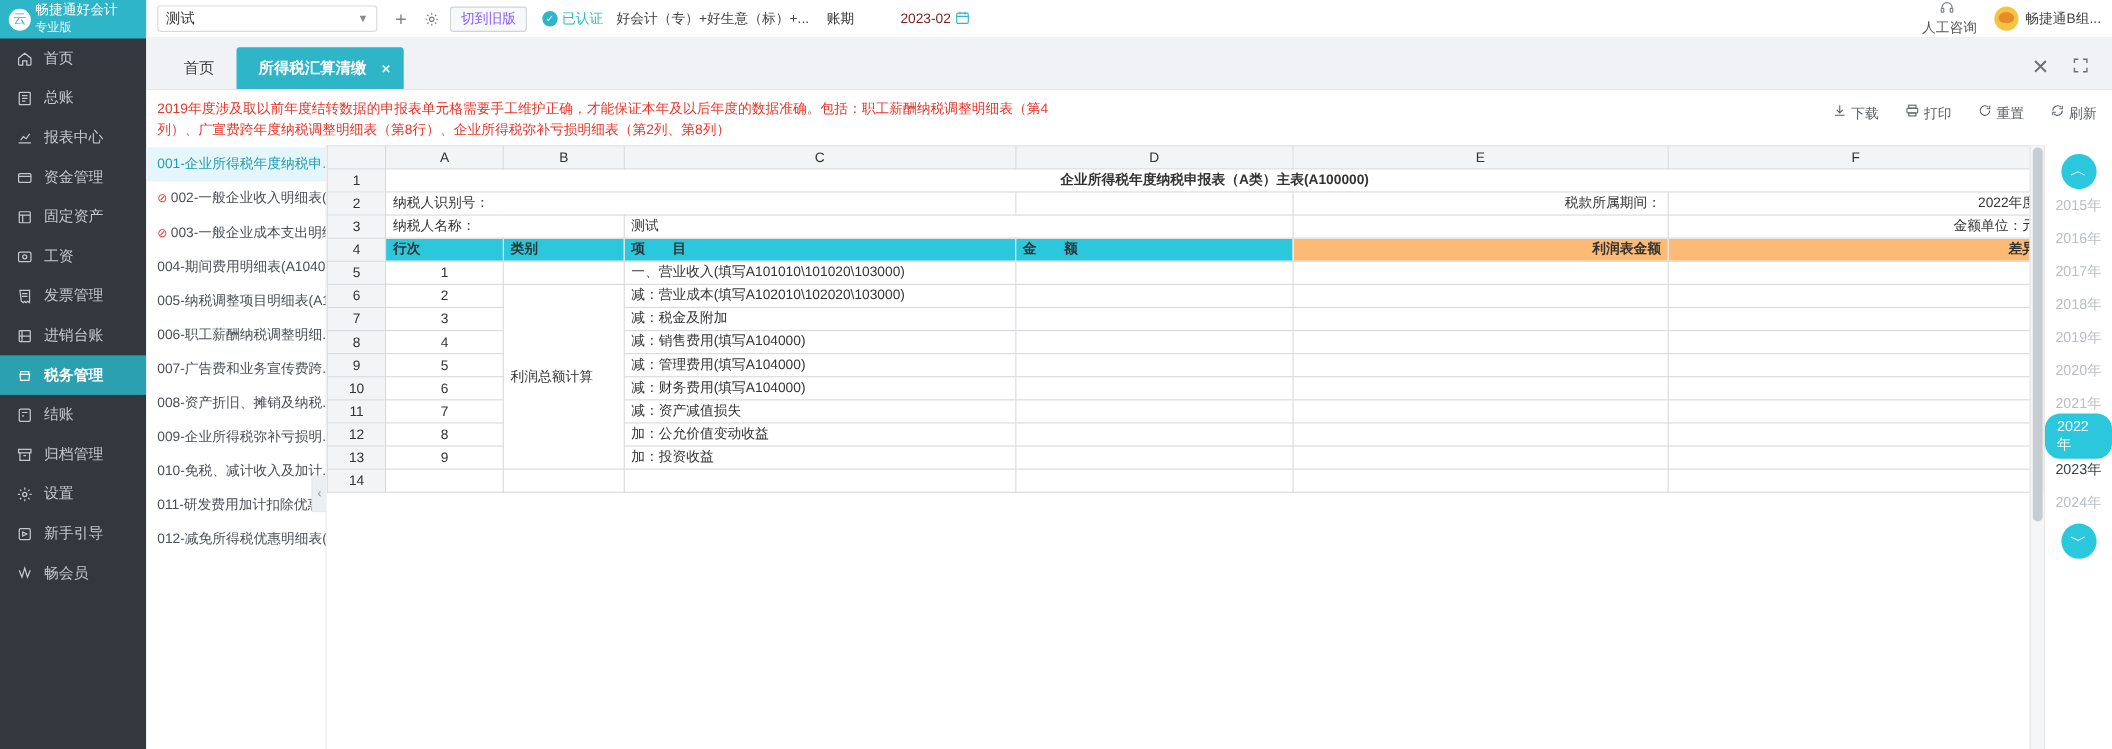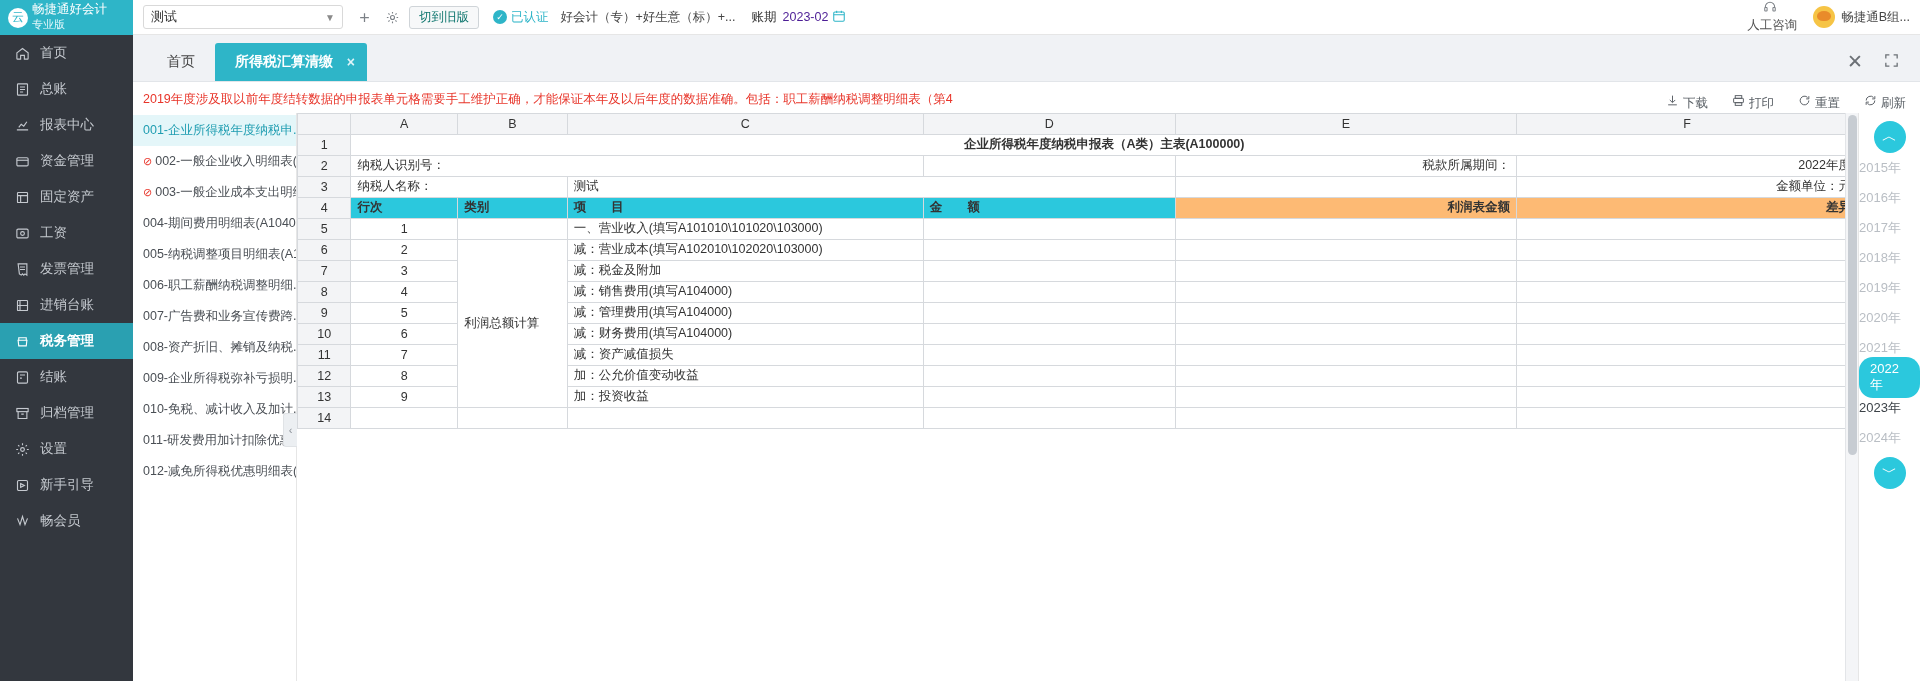--- a/index.html
+++ b/index.html
@@ -66,30 +66,30 @@
     padding: 0 7px; margin-right: 10px; color: #333; background: #fff;
   }
   .acct-select .caret { color: #8a8a8a; font-size: 10px; }
   .icon-btn {
     width: 22px; height: 22px; display: flex; align-items: center; justify-content: center;
     color: #7c8187; margin-right: 6px; cursor: pointer;
   }
   .btn-outline {
     border: 1px solid #cfd4d8; border-radius: 3px; height: 23px;
     padding: 0 9px; display: flex; align-items: center; font-size: 12.5px;
-    color: #0f766e; background: #f7f8f9; cursor: pointer; margin-right: 14px;
+    color: #8b5cf6; background: #f7f8f9; cursor: pointer; margin-right: 14px;
   }
   .verified { display: flex; align-items: center; color: #2eb5c8; margin-right: 12px; font-size: 12.5px; }
   .verified .vmark {
     width: 14px; height: 14px; border-radius: 50%; background: #2eb5c8; color: #fff;
     font-size: 9px; display: flex; align-items: center; justify-content: center; margin-right: 4px;
   }
   .tagline { color: #444; font-size: 12.5px; margin-right: 16px; }
   .period-label { color: #333; font-size: 12.5px; margin-right: 6px; }
-  .period-value { color: #4c1d95; font-size: 12.5px; margin-right: 4px; }
+  .period-value { color: #7f1d1d; font-size: 12.5px; margin-right: 4px; margin-left: 36px; }
   .cal-icon { color: #2eb5c8; }
   .topbar-right { margin-left: auto; display: flex; align-items: center; gap: 16px; }
   .support { display: flex; align-items: center; color: #555; font-size: 12.5px; cursor: pointer; flex-direction: column; }
   .support .ic { margin-right: 5px; color: #7c8187; }
   .userbox { display: flex; align-items: center; font-size: 12.5px; color: #444; cursor: pointer; }
   .avatar {
     width: 22px; height: 22px; border-radius: 50%; background: #f6c445;
     margin-right: 6px; position: relative; overflow: hidden; flex: 0 0 22px;
   }
   .avatar:before {
@@ -190,21 +190,21 @@
   
   .yearrail {
     width: 62px; flex: 0 0 62px; background: #fff; border-left: 1px solid #e6e6e6;
     display: flex; flex-direction: column; align-items: center; padding-top: 8px; position: relative;
   }
   .yr-btn {
     width: 32px; height: 32px; border-radius: 50%; background: #2bc8dd; color: #fff;
     display: flex; align-items: center; justify-content: center; font-size: 15px; cursor: pointer;
   }
   .yr {
-    height: 30px; width: 100%; display: flex; align-items: center; justify-content: flex-start;
+    height: 30px; width: 100%; display: flex; align-items: center; justify-content: center;
     font-size: 13px; color: #7e858c; cursor: pointer;
   }
   .yr.dim { color: #b9bec4; }
   .yr.active { }
   .yr.active span {
     background: #2bc8dd; color: #fff; border-radius: 14px; padding: 4px 11px; font-size: 13px;
   }
   .yr.strong { color: #3c4248; }
   .yr-btn.bottom { margin-top: 4px; }
 </style>
@@ -410,20 +410,21 @@
         <span>
           <svg width="17" height="17" viewBox="0 0 24 24" fill="none" stroke="#6b7075" stroke-width="1.8">
               <path d="M4 9V4h5M20 9V4h-5M4 15v5h5M20 15v5h-5"></path>
             </svg>
         </span>
       </div>
     </div>
 
     <div class="notice">
       <div class="line">2019年度涉及取以前年度结转数据的申报表单元格需要手工维护正确，才能保证本年及以后年度的数据准确。包括：职工薪酬纳税调整明细表（第4</div>
+      <div class="line">列）、广宣费跨年度纳税调整明细表（第8行）、企业所得税弥补亏损明细表（第2列、第8列）</div>
       <div class="notice-actions">
         <span class="na">
           <svg width="13" height="13" viewBox="0 0 24 24" fill="none" stroke="#5a6066" stroke-width="1.8">
               <path d="M12 3v12M7 11l5 5 5-5M4 20h16"></path>
             </svg>
           <span>下载</span>
         </span>
         <span class="na">
           <svg width="13" height="13" viewBox="0 0 24 24" fill="none" stroke="#5a6066" stroke-width="1.8">
               <rect x="6" y="3" width="12" height="5"></rect>

